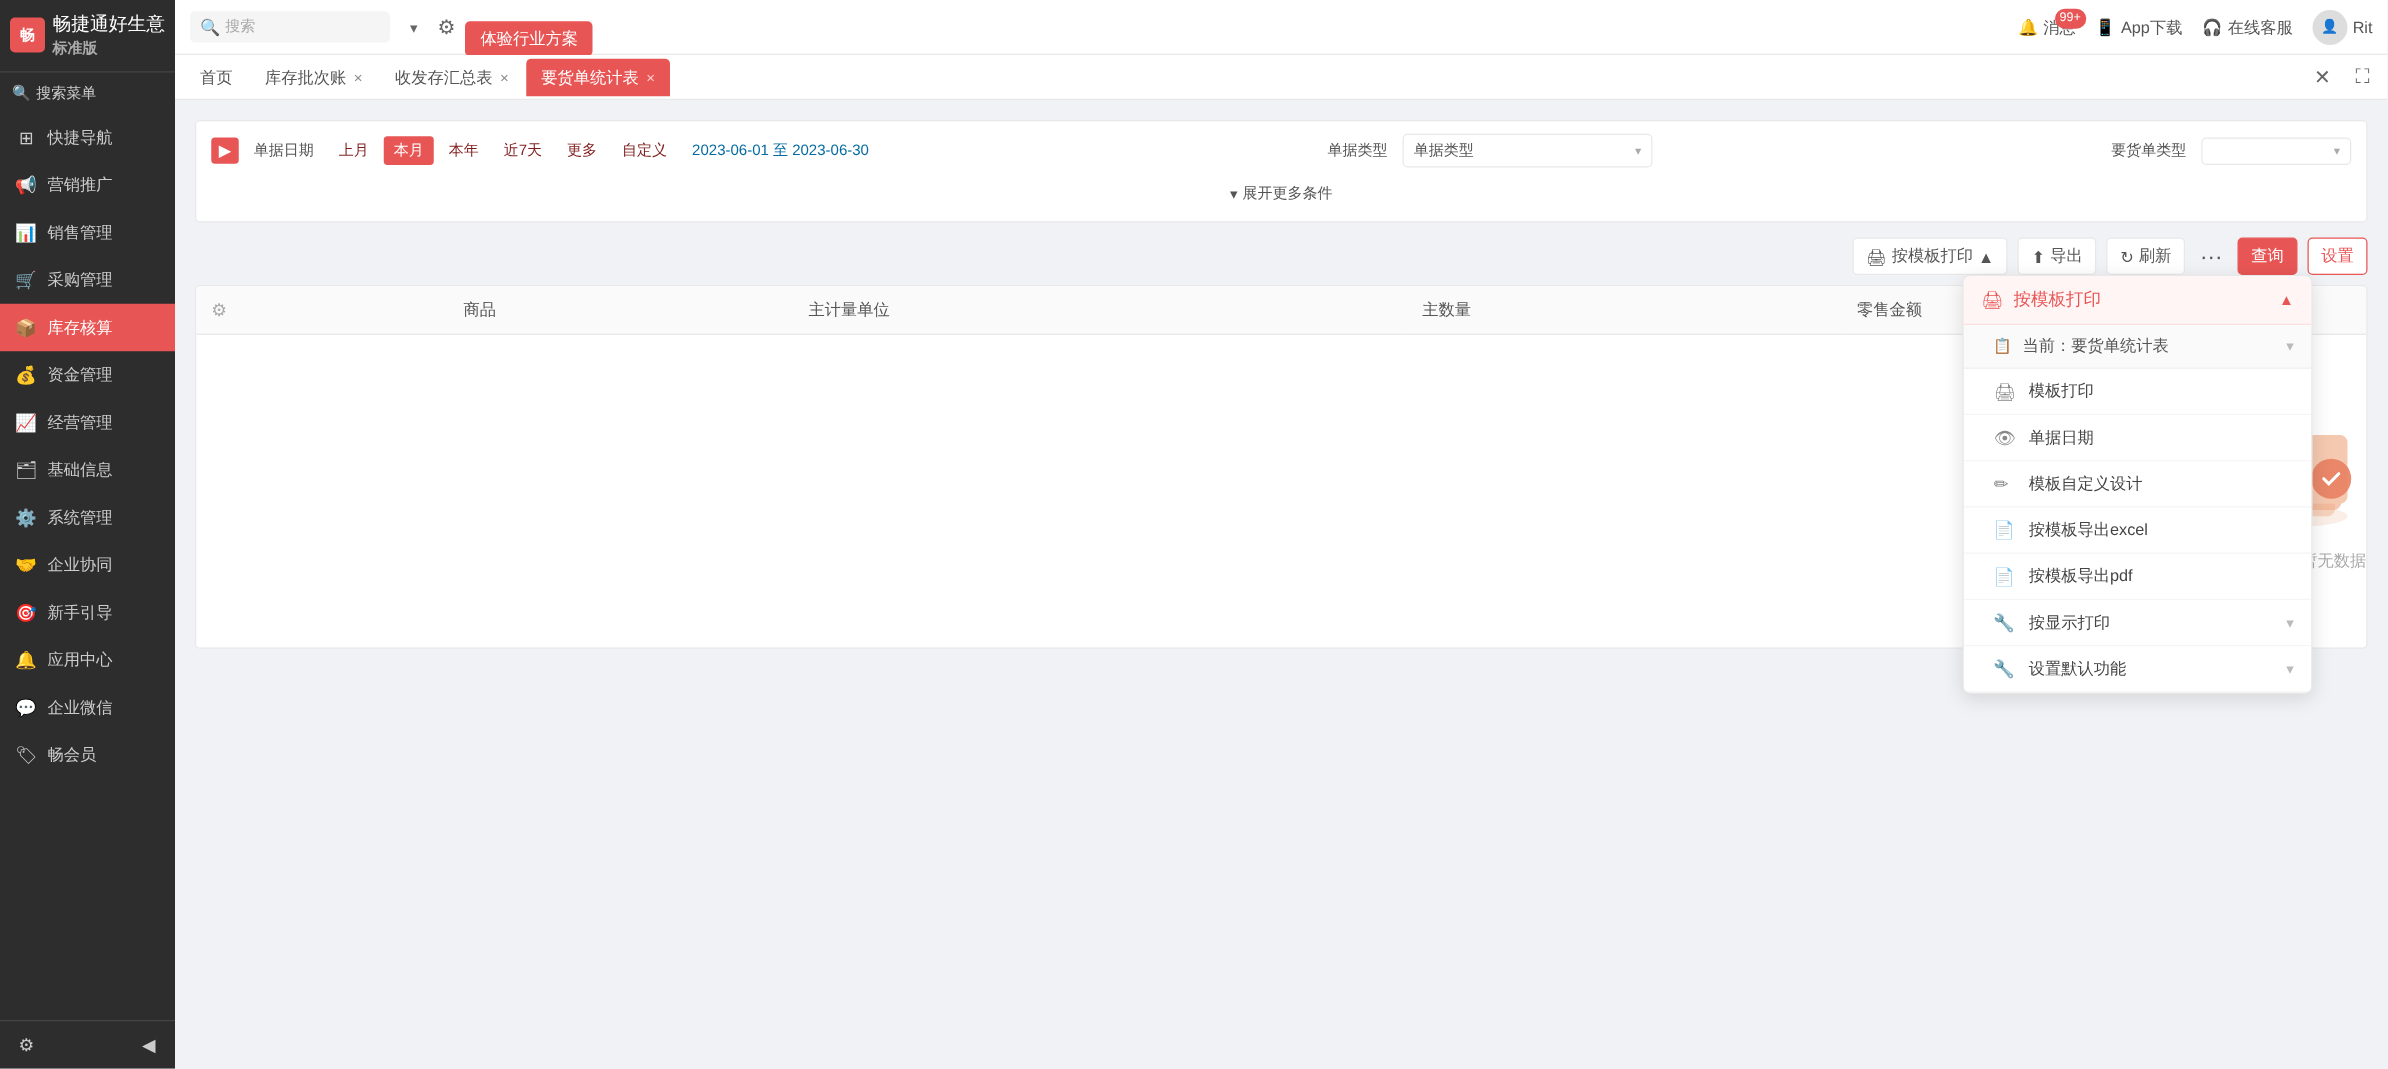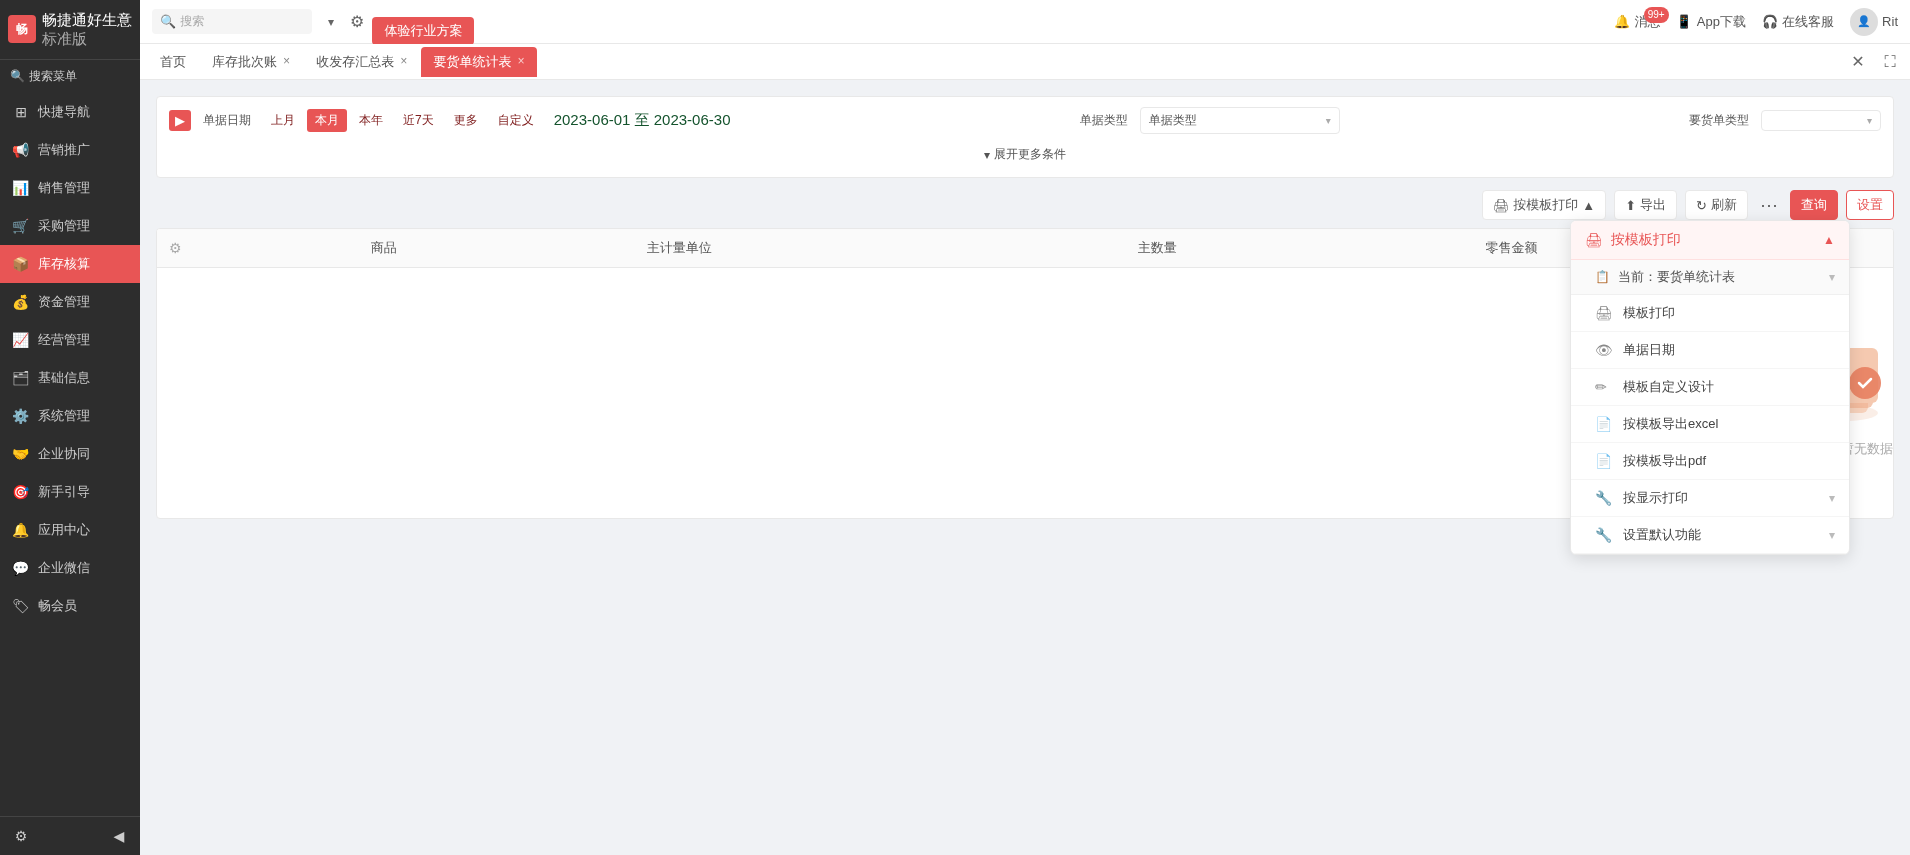--- a/index.html
+++ b/index.html
@@ -23,21 +23,21 @@
       gap: 6px;
     }
     .logo-icon {
       width: 28px; height: 28px;
       background: #e85555;
       border-radius: 4px;
       display: flex; align-items: center; justify-content: center;
       color: white; font-weight: bold; font-size: 12px;
     }
     .logo-text { font-size: 15px; color: #fff; line-height: 1.3; }
-    .logo-badge { font-size: 15px; color: #aaa; }
+    .logo-badge { font-size: 12px; color: #aaa; font-weight: bold; }
     .sidebar-search {
       display: flex; align-items: center; gap: 4px;
       padding: 8px 10px; cursor: pointer; color: #ccc;
       font-size: 12px;
     }
     .nav-item {
       display: flex; align-items: center; gap: 8px;
       padding: 10px 12px; cursor: pointer; color: #ccc;
       font-size: 13px;
     }
@@ -154,21 +154,21 @@
     }
     .filter-row {
       display: flex; align-items: center; gap: 12px; flex-wrap: wrap;
     }
     .filter-label { color: #555; font-size: 12px; white-space: nowrap; }
     .date-btn {
       padding: 3px 8px; border-radius: 3px; cursor: pointer;
       font-size: 12px; color: #7f1d1d;
     }
     .date-btn.active { background: #e85555; color: #fff; }
-    .date-range { font-size: 15px; color: #14532d; }
+    .date-range { font-size: 12px; color: #0369a1; }
     .filter-select {
       display: flex; align-items: center; gap: 4px;
       border: 1px solid #e8e8e8; border-radius: 4px;
       padding: 4px 8px; min-width: 200px; cursor: pointer;
       font-size: 12px; color: #555; background: #fff;
     }
     .filter-select-arrow { color: #aaa; font-size: 10px; margin-left: auto; }
     .expand-btn {
       display: flex; align-items: center; gap: 4px;
       color: #555; font-size: 12px; cursor: pointer;
@@ -388,21 +388,21 @@
       <div class="topbar-right-item">
         <div class="user-avatar">
           <span>👤</span>
         </div>
         <span>Rit</span>
       </div>
     </div>
   </div>
 
   <div class="tabs-bar">
-    <div id="tabs-container" style="display:flex;gap:2px;align-items:center;font-family:Liberation Mono, monospace;">
+    <div id="tabs-container" style="display:flex;gap:2px;align-items:center;">
         <div class="tab-item">
           <span>首页</span>
         </div>
         <div class="tab-item">
           <span>库存批次账</span>
           <span class="tab-close">×</span>
         </div>
         <div class="tab-item">
           <span>收发存汇总表</span>
           <span class="tab-close">×</span>

